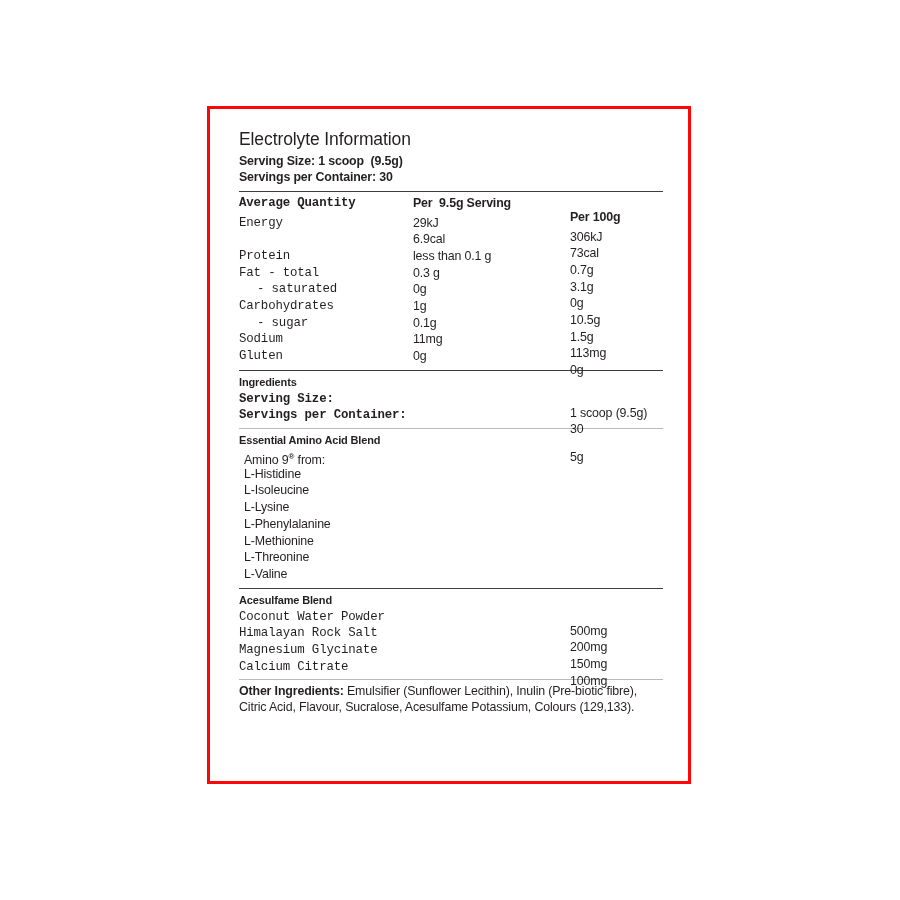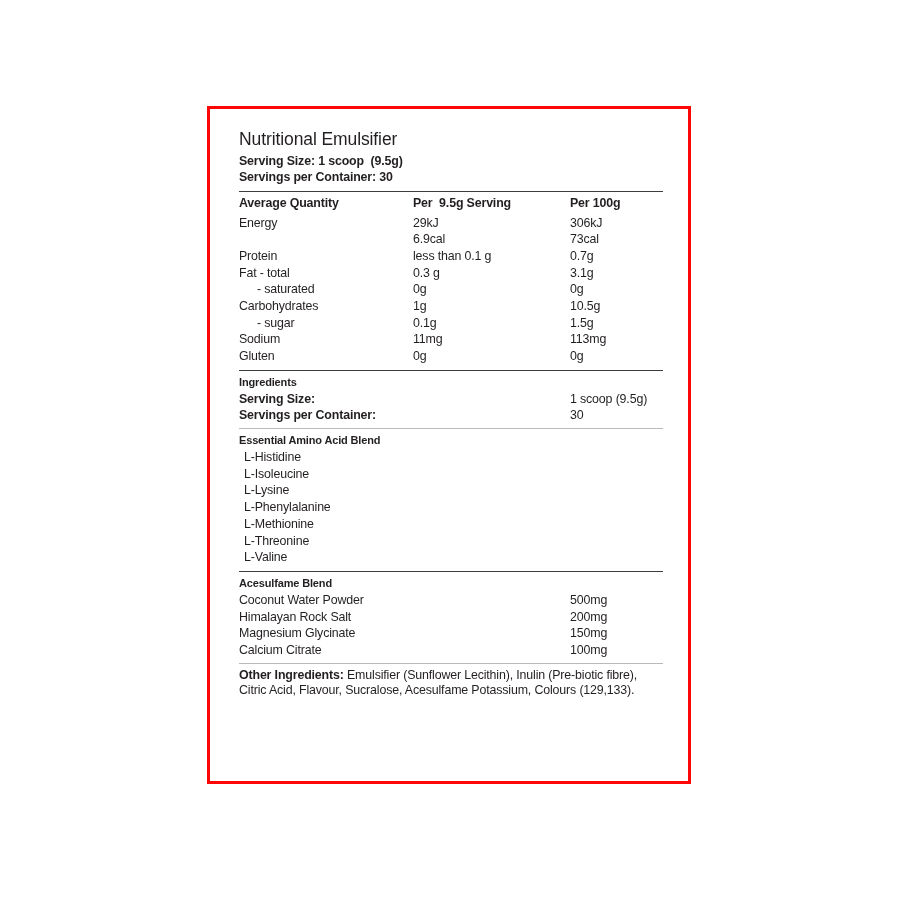--- a/index.html
+++ b/index.html
@@ -73,31 +73,32 @@
     height: 16.7px;
     font-size: 12.4px;
     letter-spacing: -0.15px;
     white-space: pre;
     line-height: 16.7px;
   }
   .row .lbl {
     position: absolute;
     left: 0;
     top: 0;
+    font-family: Liberation Mono, monospace;
   }
   .row .c1 {
     position: absolute;
     left: 174px;
     top: 0;
     text-align: center;
   }
   .row .c2 {
     position: absolute;
     left: 331px;
-    top: 0;
+    top: 14px;
     text-align: right;
   }
   .row.head .lbl,
   .row.head .c1,
   .row.head .c2 { font-weight: bold; }
 
   .row .lbl.indent { left: 18px; }
 
   .section-head {
     font-size: 11px;
@@ -137,21 +138,21 @@
     font-weight: bold;
     letter-spacing: 0;
   }
 </style>
 </head>
 <body>
 
 <div class="panel">
   <div class="inner">
 
-    <div class="title">Nutritional Emulsifier</div>
+    <div class="title">Electrolyte Information</div>
     <div class="subline">Serving Size: 1 scoop  (9.5g)</div>
     <div class="subline">Servings per Container: 30</div>
 
     <div class="rule-dark"></div>
     <div class="gap-xs"></div>
 
     <div class="row head">
       <span class="lbl">Average Quantity</span>
       <span class="c1">Per  9.5g Serving</span>
       <span class="c2">Per 100g</span>
@@ -214,20 +215,21 @@
     </div>
     <div class="row">
       <span class="lbl" style="font-weight:bold">Servings per Container:</span>
       <span class="c2">30</span>
     </div>
 
     <div class="rule-light"></div>
     <div class="gap-xs"></div>
 
     <div class="section-head">Essential Amino Acid Blend</div>
+    <div class="aa-line"><span>Amino 9</span><span class="sup">®</span><span> from:</span><span class="c2">5g</span></div>
 
     <div class="aa-line">L-Histidine</div>
     <div class="aa-line">L-Isoleucine</div>
     <div class="aa-line">L-Lysine</div>
     <div class="aa-line">L-Phenylalanine</div>
     <div class="aa-line">L-Methionine</div>
     <div class="aa-line">L-Threonine</div>
     <div class="aa-line">L-Valine</div>
 
     <div class="rule-dark"></div>

